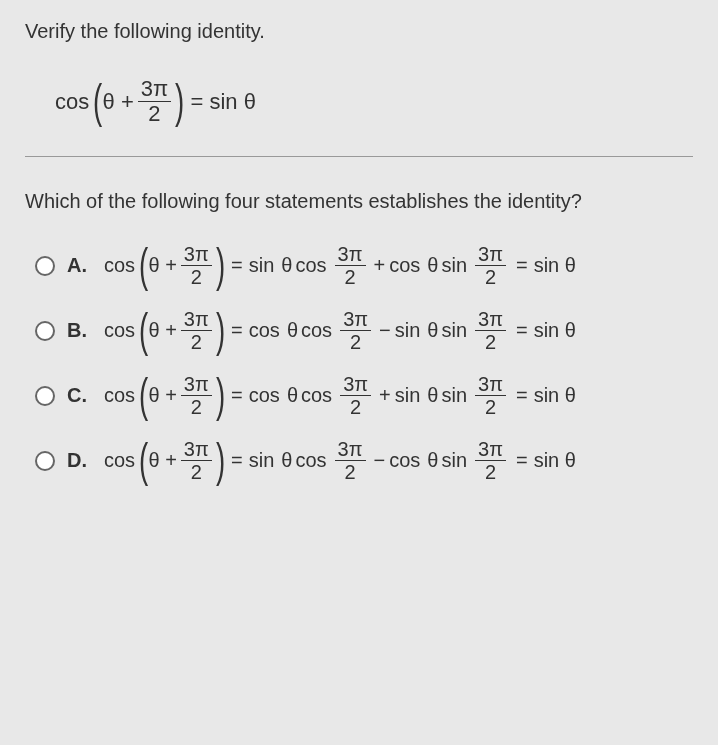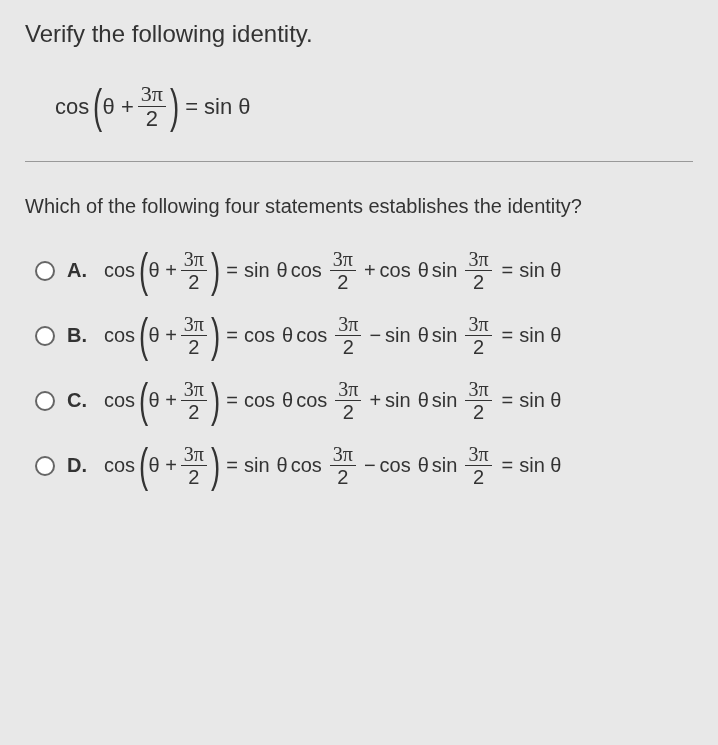--- a/index.html
+++ b/index.html
@@ -5,21 +5,21 @@
   * { margin: 0; padding: 0; box-sizing: border-box; }
   body {
     font-family: Arial, Helvetica, sans-serif;
     background: #e8e8e8;
     width: 718px;
     height: 745px;
     padding: 20px 25px;
     color: #333;
   }
   .instruction {
-    font-size: 24px;
+    font-size: 20px;
     margin-bottom: 34px;
   }
   .identity {
     margin: 20px 0 30px 30px;
     display: flex;
     align-items: center;
     font-size: 22px;
   }
   .divider {
     border: none;
@@ -67,21 +67,20 @@
     display: inline-flex;
     flex-direction: column;
     align-items: center;
     vertical-align: middle;
     margin: 0 4px;
     line-height: 1.1;
   }
   .frac .num {
     border-bottom: 1.5px solid #333;
     padding: 0 3px;
-    font-family: Liberation Serif, serif;
   }
   .frac .den {
     padding: 0 3px;
   }
   .func { margin-right: 4px; }
   .eq { margin: 0 6px; }
   .theta { margin: 0 3px; }
   .plus, .minus { margin: 0 4px; }
 </style>
 </head>

